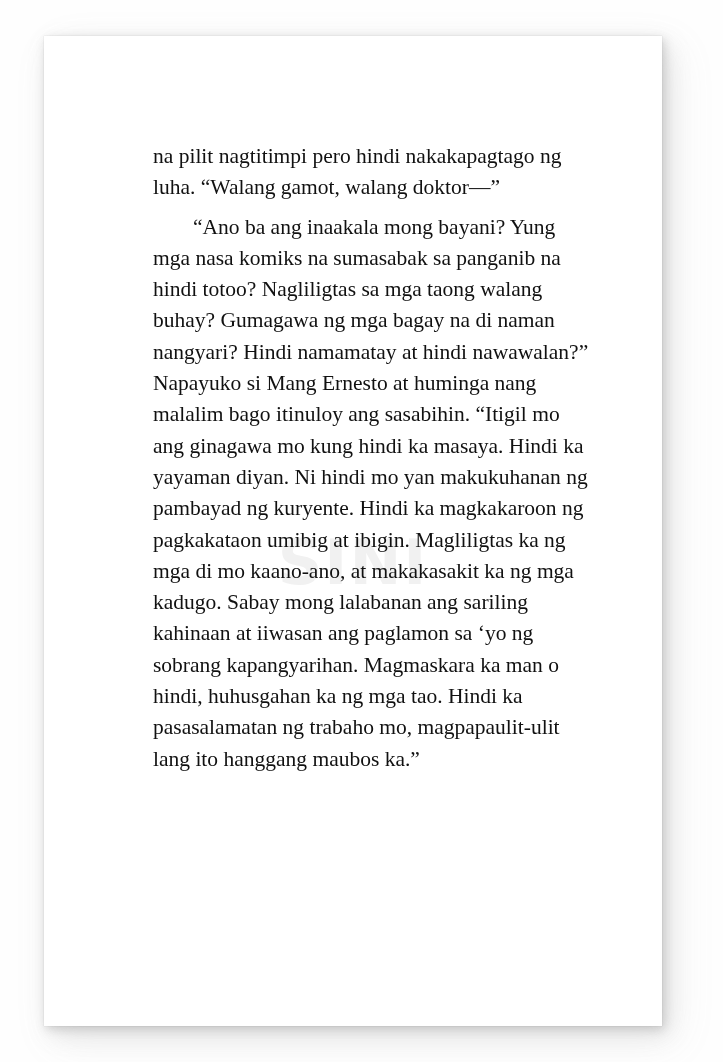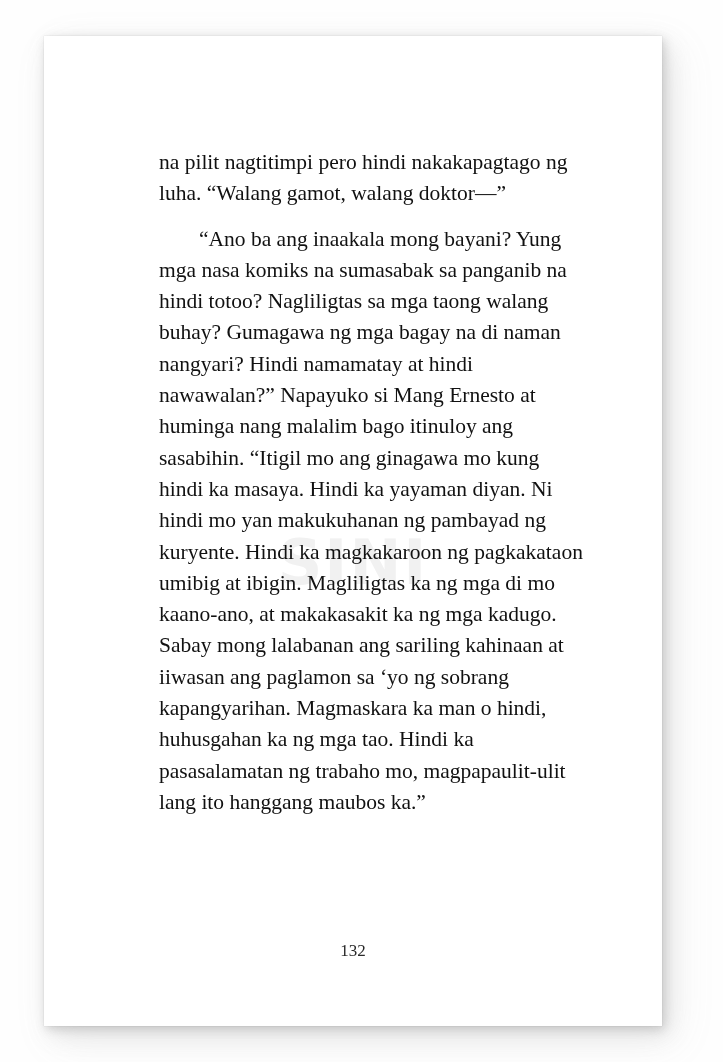--- a/index.html
+++ b/index.html
@@ -72,21 +72,21 @@
 
   
   .text-column {
     position: absolute;
     left: 101px;
     top: 97px;
     width: 452px;
   }
 
   .para {
-    margin: 14px;
+    margin: 8px;
     color: #111111;
     font-size: 21.5px;
     line-height: 31.3px;
     text-align: left;
     font-family: "Liberation Serif", serif;
   }
   .para.indented {
     text-indent: 40px;
   }
 
@@ -112,16 +112,15 @@
   <div class="page">
 
 
     <div class="watermark watermark-lower">SINI</div>
 
     <div class="text-column">
       <p class="para">na pilit nagtitimpi pero hindi nakakapagtago ng luha. “Walang gamot, walang doktor—”</p>
       <p class="para indented">“Ano ba ang inaakala mong bayani? Yung mga nasa komiks na sumasabak sa panganib na hindi totoo? Nagliligtas sa mga taong walang buhay? Gumagawa ng mga bagay na di naman nangyari? Hindi namamatay at hindi nawawalan?” Napayuko si Mang Ernesto at huminga nang malalim bago itinuloy ang sasabihin. “Itigil mo ang ginagawa mo kung hindi ka masaya. Hindi ka yayaman diyan. Ni hindi mo yan makukuhanan ng pambayad ng kuryente. Hindi ka magkakaroon ng pagkakataon umibig at ibigin. Magliligtas ka ng mga di mo kaano-ano, at makakasakit ka ng mga kadugo. Sabay mong lalabanan ang sariling kahinaan at iiwasan ang paglamon sa ‘yo ng sobrang kapangyarihan. Magmaskara ka man o hindi, huhusgahan ka ng mga tao. Hindi ka pasasalamatan ng trabaho mo, magpapaulit-ulit lang ito hanggang maubos ka.”</p>
     </div>
 
-    <div class="folio">132</div>
 
   </div>
 </div>
 
 </body></html>

